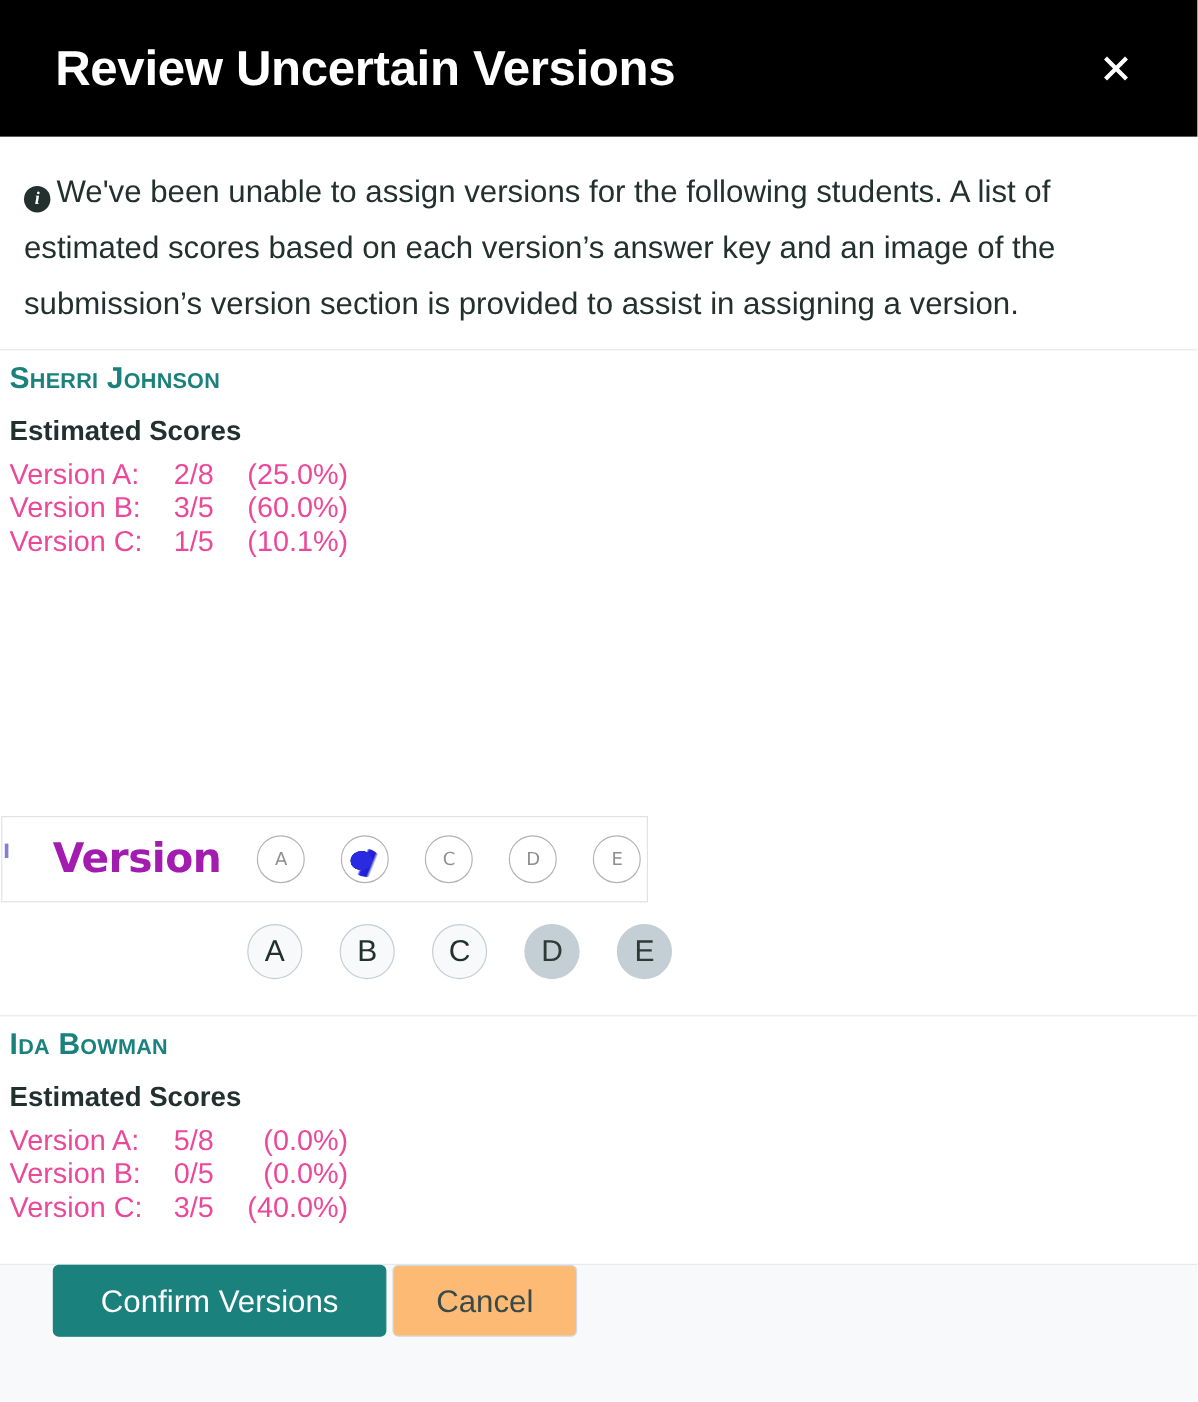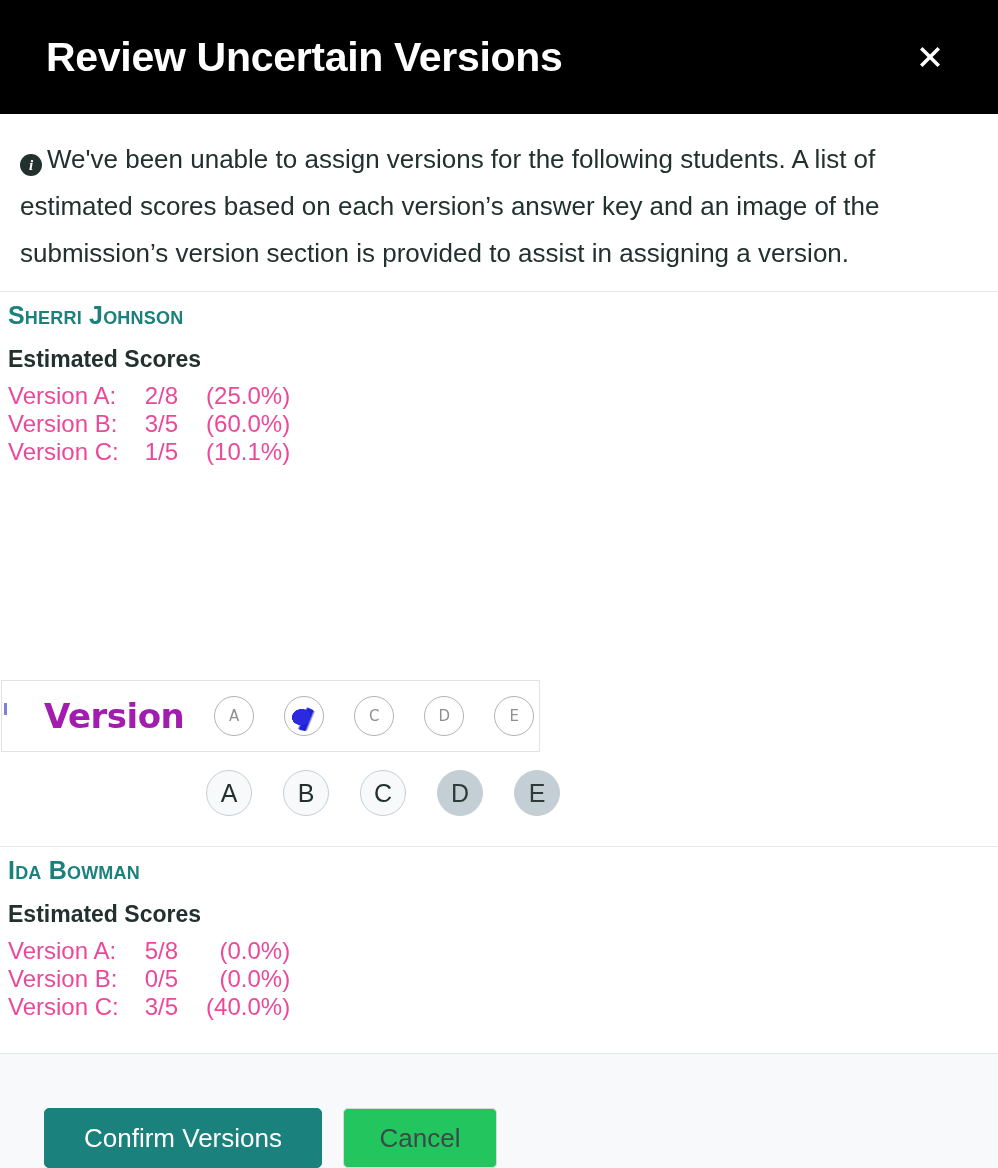--- a/index.html
+++ b/index.html
@@ -238,41 +238,41 @@
     color: #2c3a38;
     cursor: default;
   }
 
   
   .modal-footer {
     flex: 0 0 115px;
     background: #f8f9fa;
     border-top: 1px solid #e2e6ea;
     display: flex;
-    align-items: flex-end;
+    align-items: flex-start;
     padding: 0 44px;
-    gap: 21px;
+    gap: 5px;
   }
   .btn {
     font-size: 26px;
     border-radius: 5px;
     padding: 0 28px;
     height: 60px;
     display: flex; align-items: center; justify-content: center;
     cursor: pointer;
     font-family: "Liberation Sans", sans-serif;
   }
   .btn-primary {
     background: #1a817c;
     color: #ffffff;
     border: 1px solid #1a817c;
     min-width: 278px;
   }
   .btn-secondary {
-    background: #22c55e;
+    background: #fdba74;
     color: #3a4a48;
     border: 1px solid #d3d9df;
     min-width: 154px;
   }
 
   .section-1 { position: relative; }
   .section-2 { position: relative; }
 </style>
 </head>
 <body>

